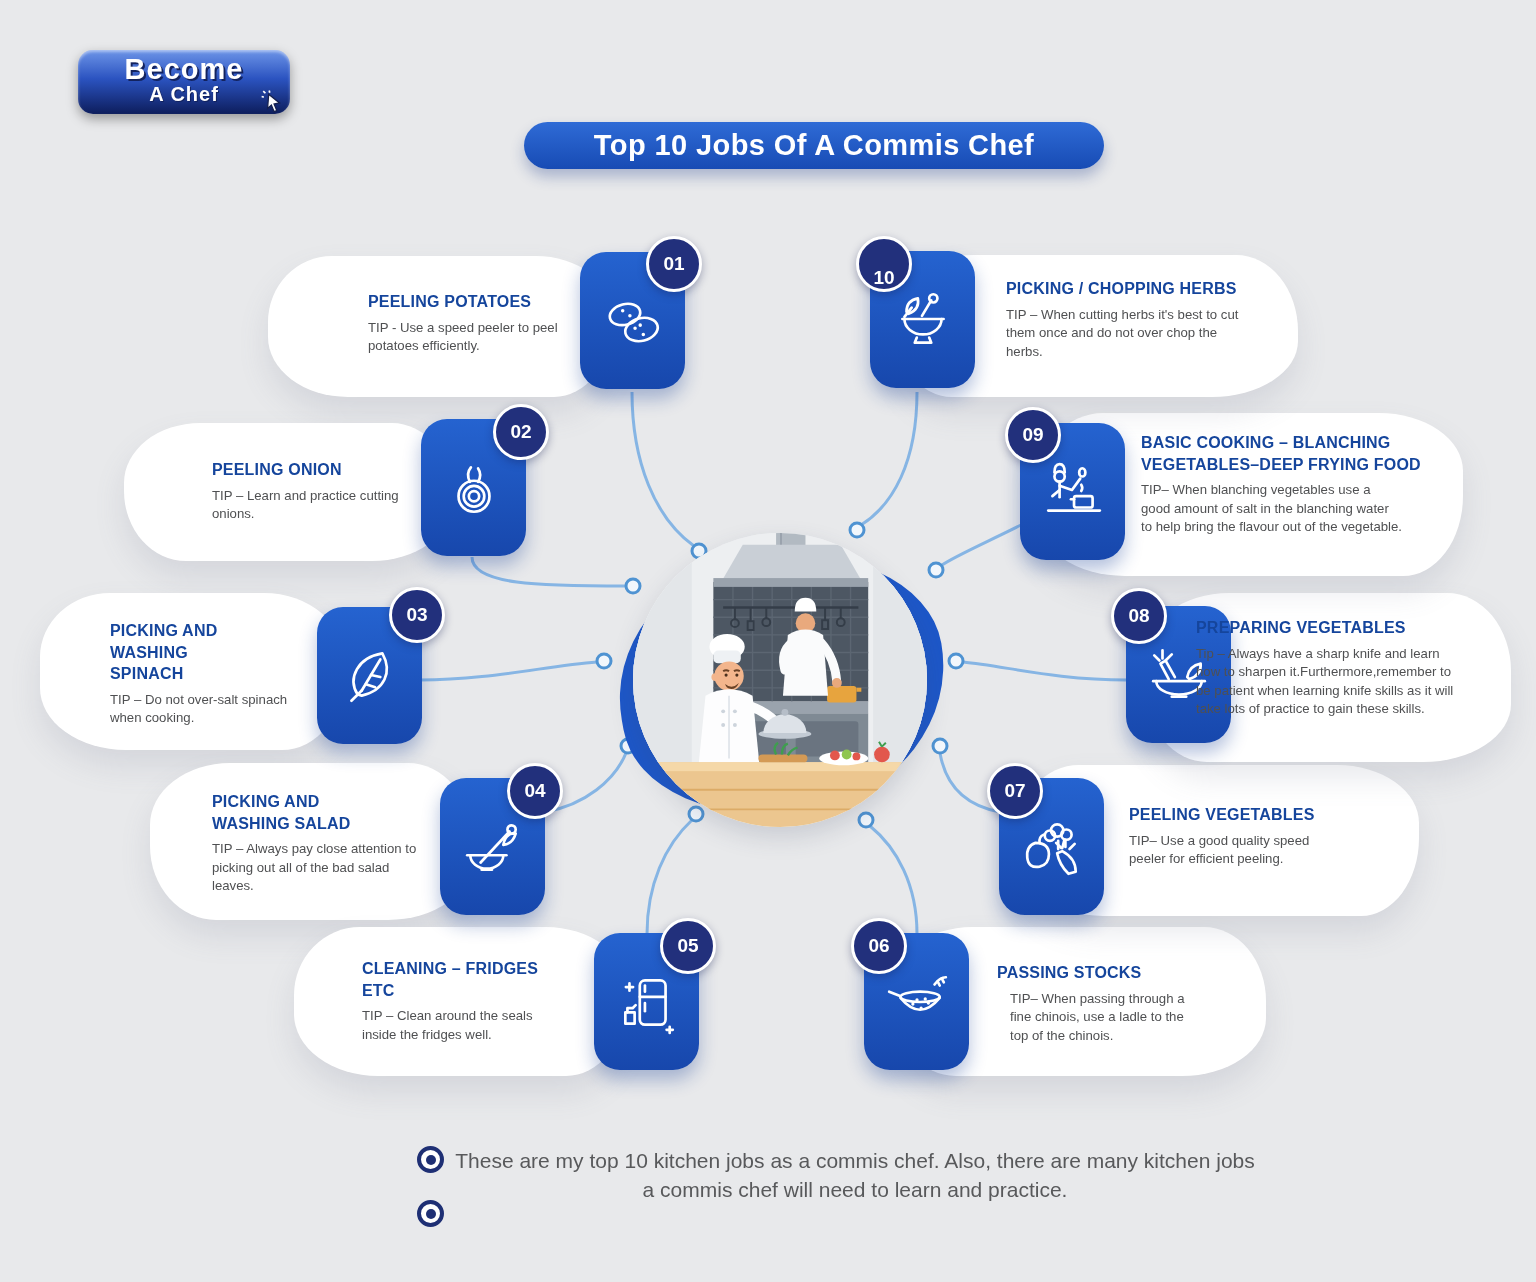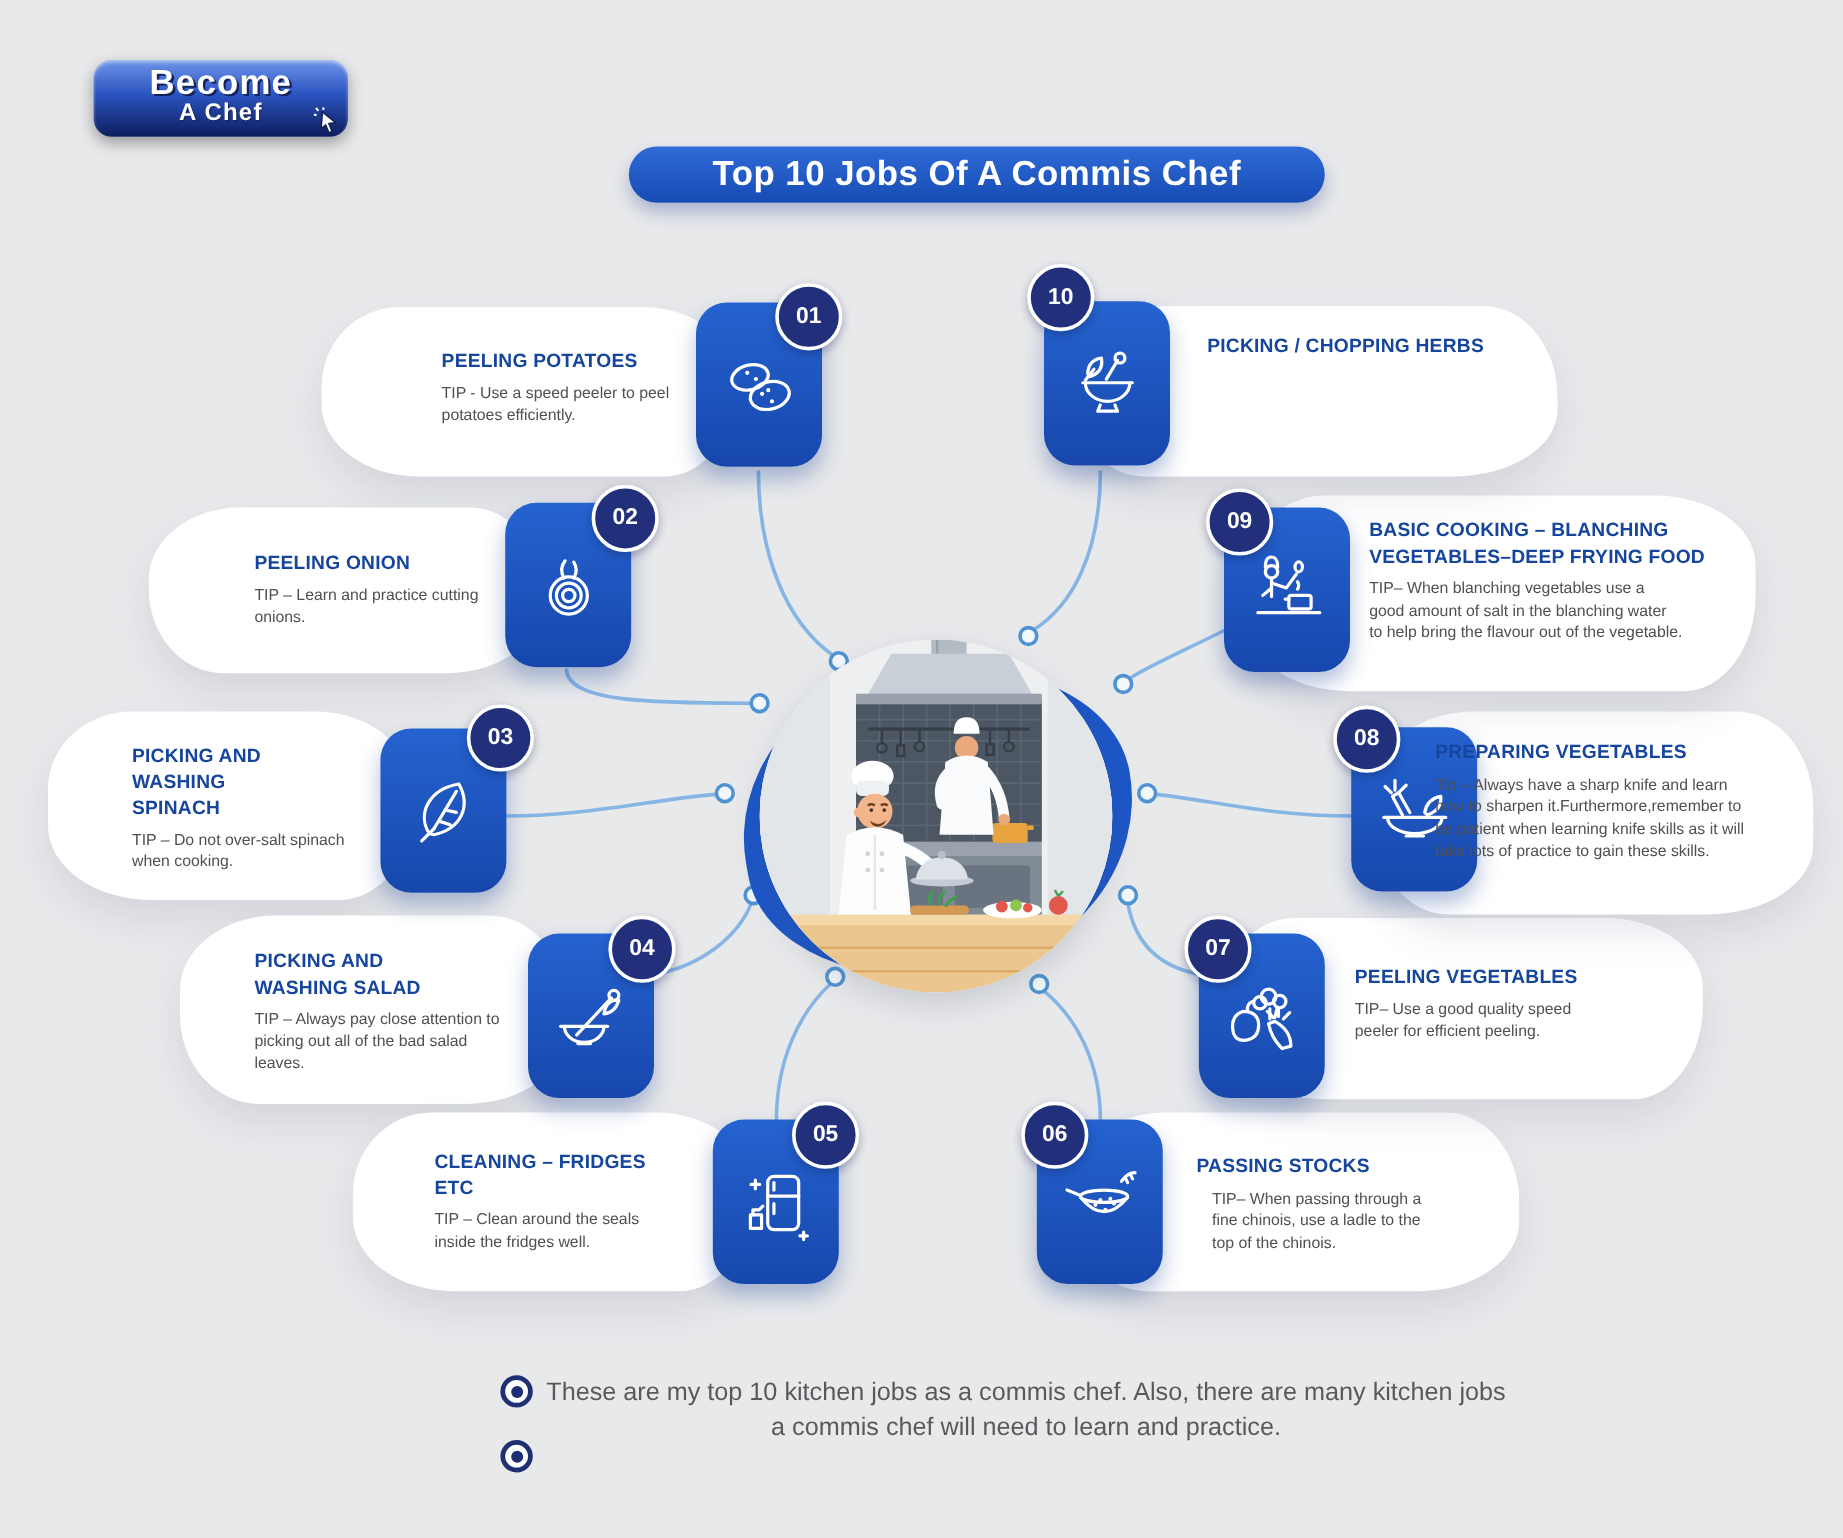--- a/index.html
+++ b/index.html
@@ -82,21 +82,21 @@
   .i8 .blob{left:1145px;top:593px;width:366px;height:169px;border-radius:84px 64px 88px 62px/62px 78px 58px 76px;}
   .i8 .iconbox{left:1126px;top:606px;}  .i8 .badge{left:1111px;top:588px;}
   .i8 .itext{left:1196px;top:617px;width:267px;}
 
   .i9 .blob{left:1037px;top:413px;width:426px;height:163px;border-radius:66px 84px 60px 88px/72px 58px 80px 60px;}
   .i9 .iconbox{left:1020px;top:423px;}  .i9 .badge{left:1005px;top:407px;}
   .i9 .itext{left:1141px;top:432px;width:300px;}
   .i9 .itip{max-width:262px;}
 
   .i10 .blob{left:892px;top:255px;width:406px;height:142px;border-radius:82px 62px 86px 60px/58px 76px 56px 78px;}
-  .i10 .iconbox{left:870px;top:251px;}  .i10 .badge{left:856px;top:220px;}
+  .i10 .iconbox{left:870px;top:251px;}  .i10 .badge{left:856px;top:236px;align-items:flex-end;}
   .i10 .itext{left:1006px;top:278px;width:250px;}
   .i10 .itip{max-width:245px;}
 
   
   .center-blob{position:absolute;left:618px;top:556px;width:328px;height:256px;background:#1d57c8;
         border-radius:46% 54% 48% 52%/54% 46% 56% 44%;transform:rotate(-10deg);z-index:2;}
   .center-circle{position:absolute;left:633px;top:533px;width:294px;height:294px;border-radius:50%;
         overflow:hidden;z-index:3;background:#edeff1;box-shadow:0 10px 25px rgba(60,70,100,.18);}
   .center-circle svg{display:block;width:100%;height:100%;}
 
@@ -450,20 +450,21 @@
           <circle cx="42" cy="11" r="4"></circle>
         <path d="M16 24 q0 -11 11 -13 q2 11 -9 15 z"></path>
           <path d="M21 20 l-7 9"></path>
       </svg>
     </div>
     <div class="badge">
         <span>10</span>
       </div>
     <div class="itext">
       <div class="ititle">PICKING / CHOPPING HERBS</div>
+      <div class="itip">TIP – When cutting herbs it's best to cut them once and do not over chop the herbs.</div>
     </div>
   </div>
 
   <div class="bullseye fb1-icon"></div>
   <div class="footer-text fb1-text">These are my top 10 kitchen jobs as a commis chef. Also, there are many kitchen jobs a commis chef will need to learn and practice.</div>
   <div class="bullseye fb2-icon"></div>
 
 </div>
 
 </body></html>

